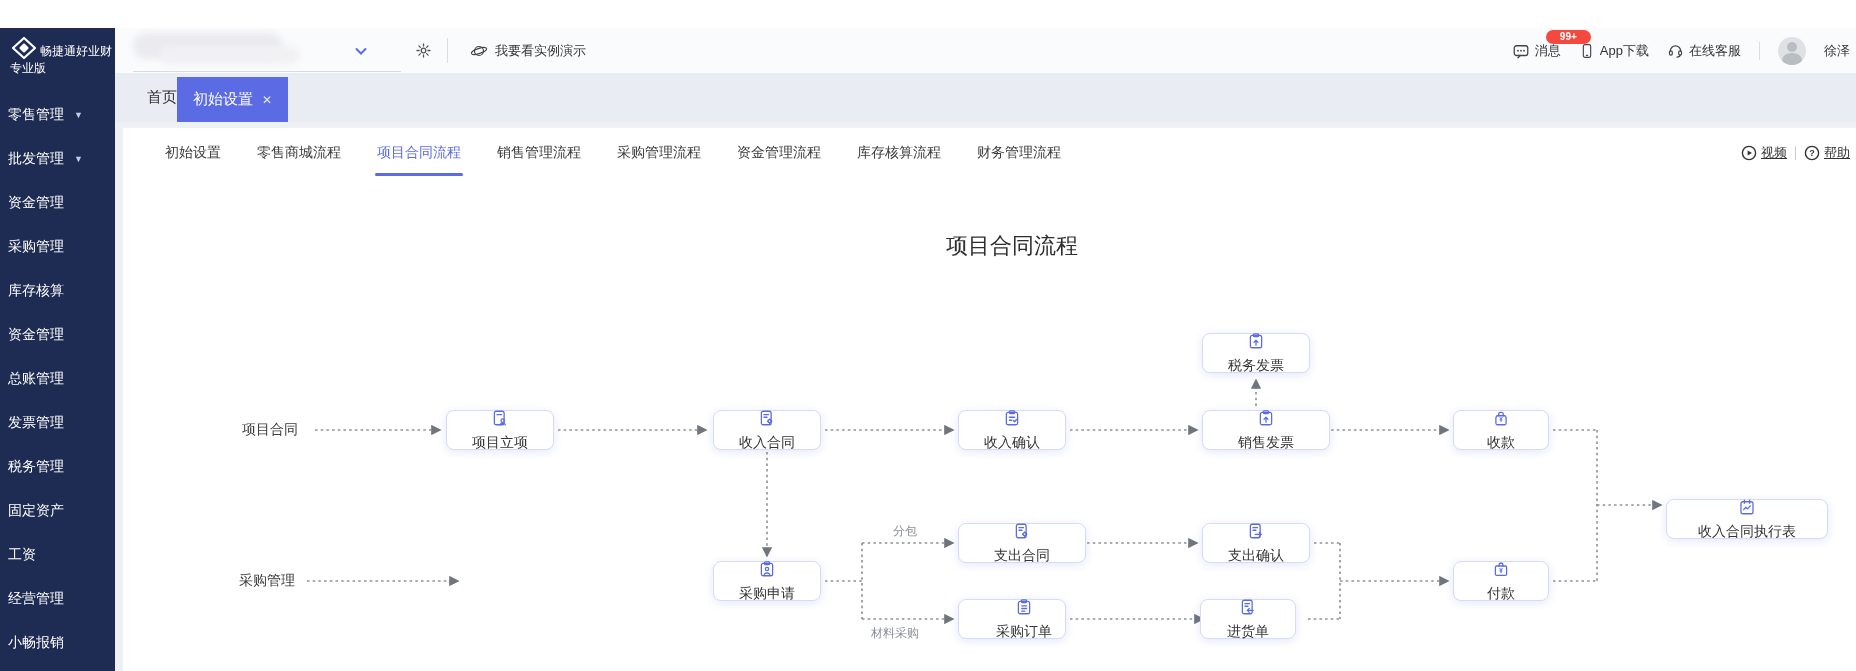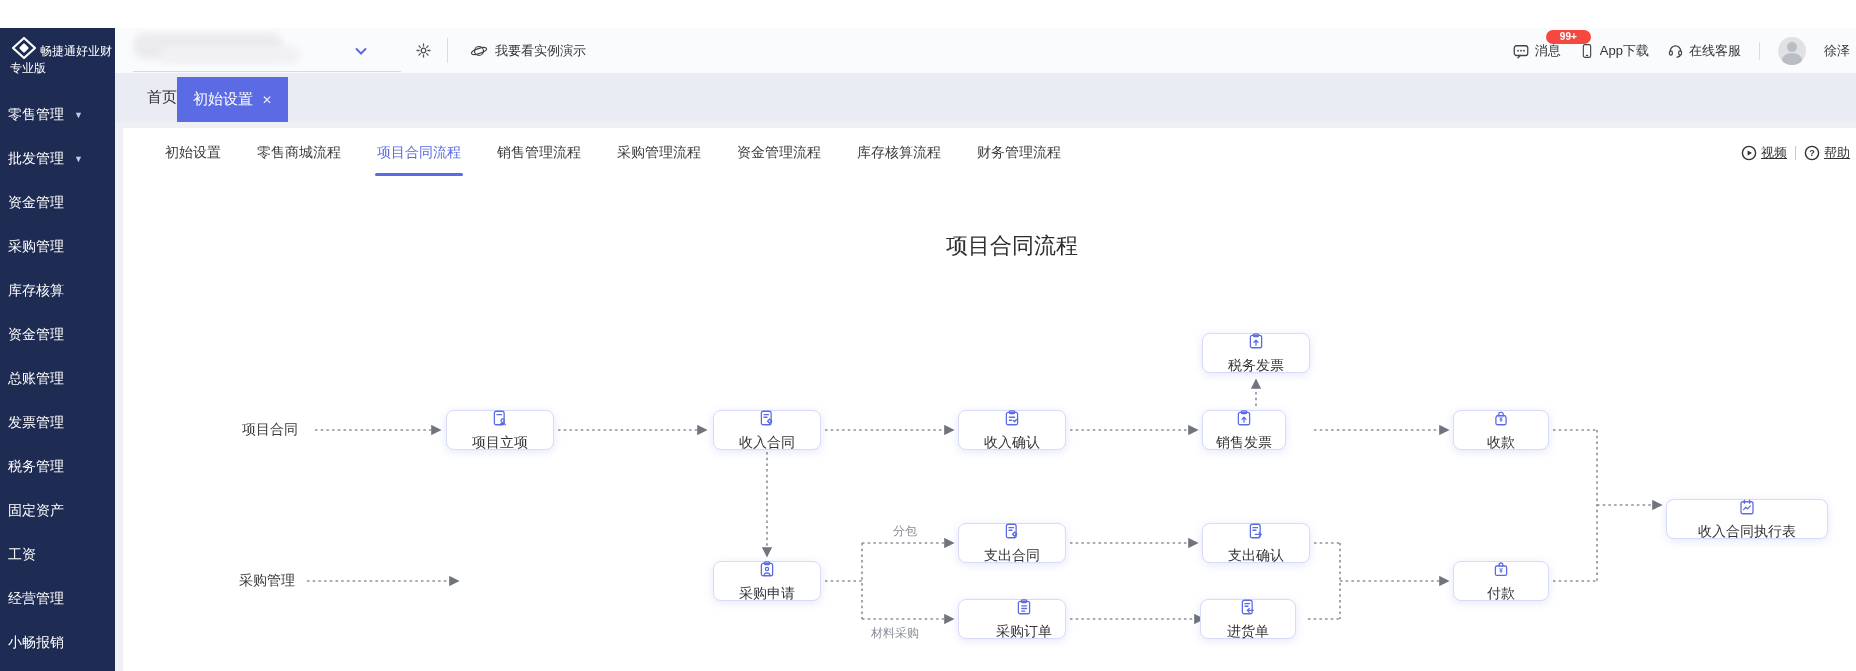--- a/index.html
+++ b/index.html
@@ -290,21 +290,21 @@
         <span class="node-icon">
           <svg viewBox="0 0 24 24" width="18" height="18" fill="none" stroke="currentColor" stroke-width="1.7" stroke-linecap="round" stroke-linejoin="round">
             <rect x="4.5" y="4.5" width="15" height="16.5" rx="2.5"></rect>
             <rect x="8.5" y="2.5" width="7" height="3.5" rx="1.2"></rect>
             <path d="M8.5 11h7M8.5 15h3.2"></path>
             <path d="M13.8 15.4l1.6 1.6 2.6-3"></path>
           </svg>
         </span>
         <span>收入确认</span>
       </div>
-      <div class="flow-node" style="left: 1202px; top: 410px; width: 84px;">
+      <div class="flow-node" style="left: 1202px; top: 410px; width: 128px;">
         <span class="node-icon">
           <svg viewBox="0 0 24 24" width="18" height="18" fill="none" stroke="currentColor" stroke-width="1.7" stroke-linecap="round" stroke-linejoin="round">
             <rect x="4.5" y="4.5" width="15" height="16.5" rx="2.5"></rect>
             <rect x="8.5" y="2.5" width="7" height="3.5" rx="1.2"></rect>
             <path d="M12 17.5v-6M9.3 13.8L12 11l2.7 2.8"></path>
           </svg>
         </span>
         <span>销售发票</span>
       </div>
       <div class="flow-node" style="left: 1202px; top: 333px; width: 108px;">
@@ -331,21 +331,21 @@
         <span class="node-icon">
           <svg viewBox="0 0 24 24" width="18" height="18" fill="none" stroke="currentColor" stroke-width="1.7" stroke-linecap="round" stroke-linejoin="round">
             <rect x="4.5" y="4.5" width="15" height="16.5" rx="2.5"></rect>
             <rect x="8.5" y="2.5" width="7" height="3.5" rx="1.2"></rect>
             <circle cx="12" cy="12" r="2.2"></circle>
             <path d="M8.3 19.5c.5-2.9 6.9-2.9 7.4 0"></path>
           </svg>
         </span>
         <span>采购申请</span>
       </div>
-      <div class="flow-node" style="left: 958px; top: 523px; width: 108px;">
+      <div class="flow-node" style="left: 958px; top: 523px; width: 128px;">
         <span class="node-icon">
           <svg viewBox="0 0 24 24" width="18" height="18" fill="none" stroke="currentColor" stroke-width="1.7" stroke-linecap="round" stroke-linejoin="round">
             <rect x="4.5" y="3" width="13" height="18" rx="2.5"></rect>
             <path d="M8 7.5h6M8 11h4"></path>
             <circle cx="15.5" cy="16.2" r="2.1"></circle>
             <path d="M15.5 13.1v1M15.5 18.3v1M12.6 16.2h1M17.4 16.2h1"></path>
           </svg>
         </span>
         <span>支出合同</span>
       </div>

